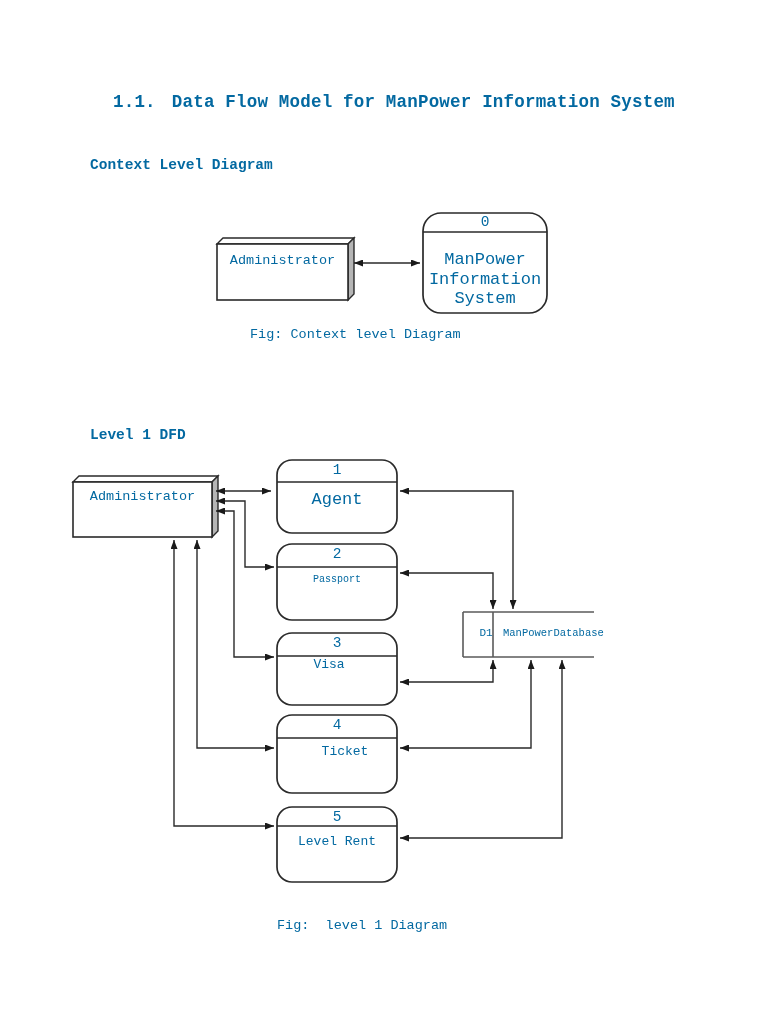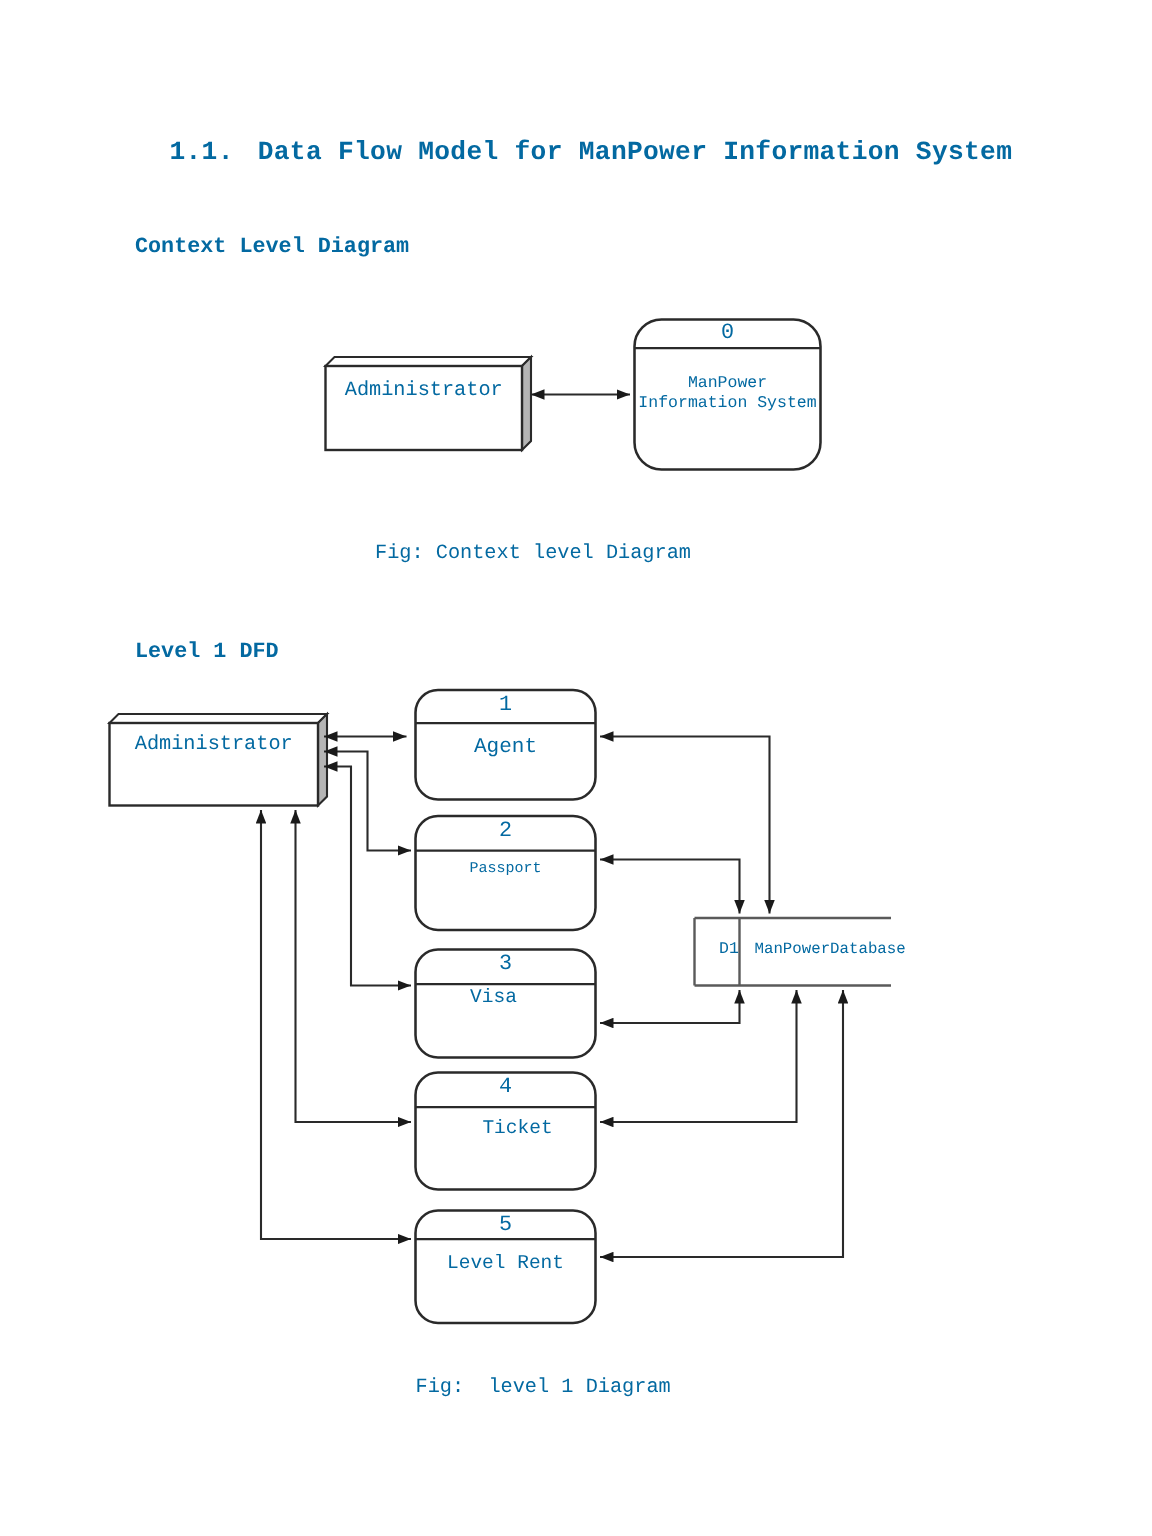--- a/index.html
+++ b/index.html
@@ -86,33 +86,33 @@
   <div class="abs title">
     <span>1.1.</span><span class="gap"></span><span>Data Flow Model for ManPower Information System</span>
   </div>
 
   <div class="abs h2" style="top:157px;left:90px;">Context Level Diagram</div>
 
   <div class="abs ctr" style="top:253px;left:217px;width:131px;font-size:13.5px;">Administrator</div>
 
   <div class="abs ctr" style="top:214px;left:423px;width:124px;font-size:14.5px;">0</div>
 
-  <div class="abs ctr lbl" style="top:250px;left:419px;width:132px;font-size:11px;">
+  <div class="abs ctr lbl" style="top:250px;left:419px;width:132px;font-size:17px;">
     <span style="display:block;">ManPower</span>
     <span style="display:block;">Information System</span>
   </div>
 
-  <div class="abs caption" style="top:362px;left:250px;">Fig: Context level Diagram</div>
+  <div class="abs caption" style="top:327px;left:250px;">Fig: Context level Diagram</div>
 
   <div class="abs h2" style="top:427px;left:90px;">Level 1 DFD</div>
 
   <div class="abs ctr" style="top:489px;left:73px;width:139px;font-size:13.5px;">Administrator</div>
 
   <div class="abs ctr" style="top:462px;left:277px;width:120px;font-size:14.5px;">1</div>
-  <div class="abs ctr" style="top:490px;left:277px;width:120px;font-size:14px;">Agent</div>
+  <div class="abs ctr" style="top:490px;left:277px;width:120px;font-size:17px;">Agent</div>
 
   <div class="abs ctr" style="top:546px;left:277px;width:120px;font-size:14.5px;">2</div>
   <div class="abs ctr" style="top:574px;left:277px;width:120px;font-size:10px;">Passport</div>
 
   <div class="abs ctr" style="top:635px;left:277px;width:120px;font-size:14.5px;">3</div>
   <div class="abs ctr" style="top:657px;left:277px;width:104px;font-size:13px;">Visa</div>
 
   <div class="abs ctr" style="top:717px;left:277px;width:120px;font-size:14.5px;">4</div>
   <div class="abs ctr" style="top:744px;left:277px;width:136px;font-size:13px;">Ticket</div>
 

